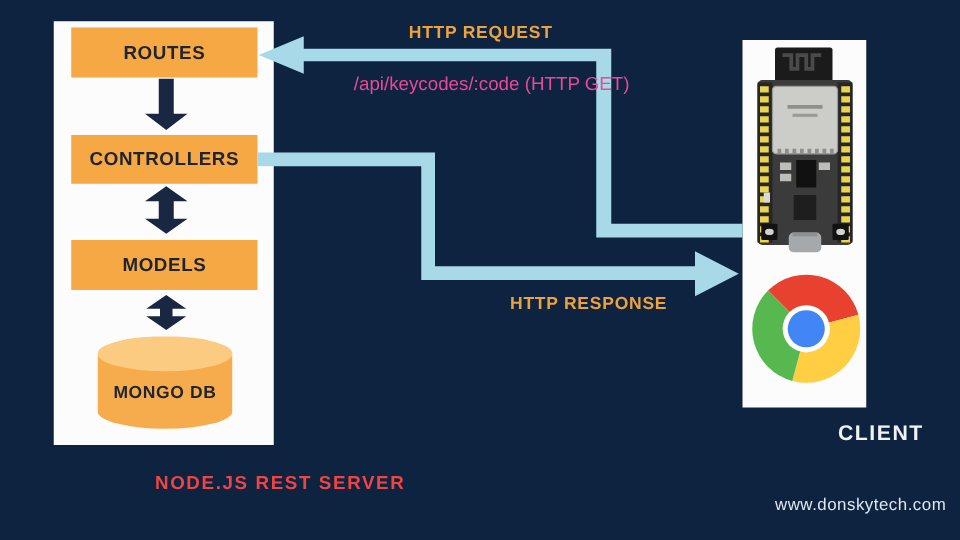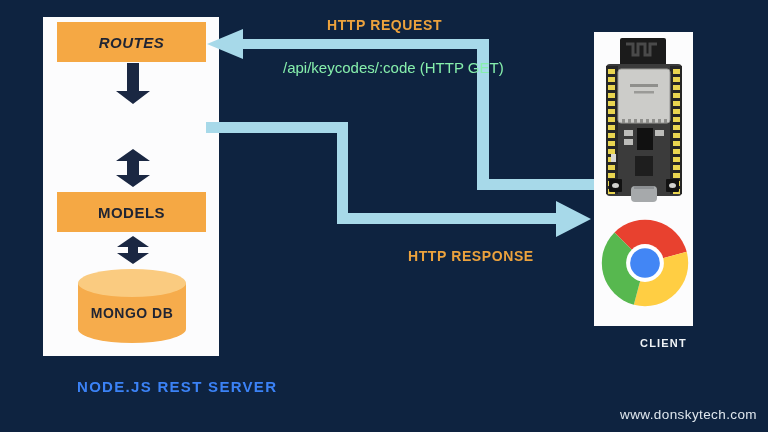--- a/index.html
+++ b/index.html
@@ -3,43 +3,46 @@
 <meta charset="utf-8">
 <style>
   html,body{margin:0;padding:0;}
   body{width:768px;height:432px;overflow:hidden;background:#0E2340;font-family:"Liberation Sans",sans-serif;}
   .stage{position:relative;width:768px;height:432px;background:#0E2340;}
   .panel{position:absolute;background:#FCFCFD;z-index:1;}
   .server-panel{left:43px;top:17px;width:176px;height:339px;}
   .client-panel{left:594px;top:32px;width:99px;height:294px;}
   .obox{position:absolute;left:14px;width:149px;background:#F5A844;display:flex;align-items:center;justify-content:center;
         color:#1F2433;font-weight:bold;font-size:15px;letter-spacing:.5px;}
-  .box-routes{top:5px;height:40px;font-style:italic;}
+  .box-routes{top:5px;height:40px;}
   .box-controllers{top:91px;height:39px;}
   .box-models{top:175px;height:40px;justify-content:center;}
   .dark-arrows{position:absolute;left:0;top:0;}
   .cyl{position:absolute;left:35px;top:252px;}
   .flow{position:absolute;left:0;top:0;z-index:2;pointer-events:none;}
   .lbl{position:absolute;z-index:3;white-space:nowrap;padding-left:46px;}
   .lbl-orange{color:#ECA23D;font-weight:bold;font-size:14px;letter-spacing:.6px;}
-  .lbl-white{color:#86efac;font-size:15px;}
-  .lbl-caption{color:#3b82f6;font-weight:bold;font-size:15px;letter-spacing:1.3px;}
-  .lbl-client{color:#EFF3F6;font-weight:bold;font-size:11px;letter-spacing:1.2px;text-align:left;}
+  .lbl-white{color:#ec4899;font-size:15px;}
+  .lbl-caption{color:#ef4444;font-weight:bold;font-size:15px;letter-spacing:1.3px;margin-left:47px;}
+  .lbl-client{color:#EFF3F6;font-weight:bold;font-size:17px;letter-spacing:1.2px;text-align:right;}
   .lbl-site{color:#DFE7EE;font-size:13.5px;letter-spacing:.4px;}
   .esp32{position:absolute;left:10px;top:4px;}
   .chrome{position:absolute;left:6px;top:186px;width:90px;height:90px;}
 </style>
 </head>
 <body>
 
 <div class="stage">
 
   <div class="panel server-panel">
     <div class="obox box-routes">
       <span>ROUTES</span>
+    </div>
+    <div class="obox box-controllers">
+      <span>CONTROLLERS</span>
     </div>
     <div class="obox box-models">
       <span>MODELS</span>
     </div>
 
     <svg class="dark-arrows" width="176" height="339" viewBox="0 0 176 339">
       <path d="M84 46 H96 V74 H107 L90 87 L73 74 H84 Z" fill="#1A2742"></path>
       <path d="M90 132 L107 144 H96 V158 H107 L90 170 L73 158 H84 V144 H73 Z" fill="#1A2742"></path>
       <path d="M90 219 L106 230 H95 V236 H106 L90 247 L74 236 H85 V230 H74 Z" fill="#1A2742"></path>
     </svg>
@@ -130,18 +133,18 @@
     </svg>
   </div>
 
   <svg class="flow" width="768" height="432" viewBox="0 0 768 432">
     <path d="M207 44 L243 29 L243 39 L489 39 L489 179 L594 179 L594 190 L477 190 L477 49 L243 49 L243 59 Z" fill="#A7D9E9"></path>
     <path d="M206 122 L348 122 L348 213 L556 213 L556 201 L591 219 L556 237 L556 224 L337 224 L337 133 L206 133 Z" fill="#A7D9E9"></path>
   </svg>
 
   <div class="lbl lbl-orange" style="left:281px;top:17px;">HTTP REQUEST</div>
   <div class="lbl lbl-white" style="left:237px;top:59px;">/api/keycodes/:code (HTTP GET)</div>
-  <div class="lbl lbl-orange" style="left:362px;top:248px;">HTTP RESPONSE</div>
+  <div class="lbl lbl-orange" style="left:362px;top:234px;">HTTP RESPONSE</div>
   <div class="lbl lbl-caption" style="left:31px;top:378px;">NODE.JS REST SERVER</div>
   <div class="lbl lbl-client" style="left:594px;top:337px;width:99px;">CLIENT</div>
-  <div class="lbl lbl-site" style="right:11px;top:407px;">www.donskytech.com</div>
+  <div class="lbl lbl-site" style="right:11px;top:396px;">www.donskytech.com</div>
 
 </div>
 
 </body></html>

